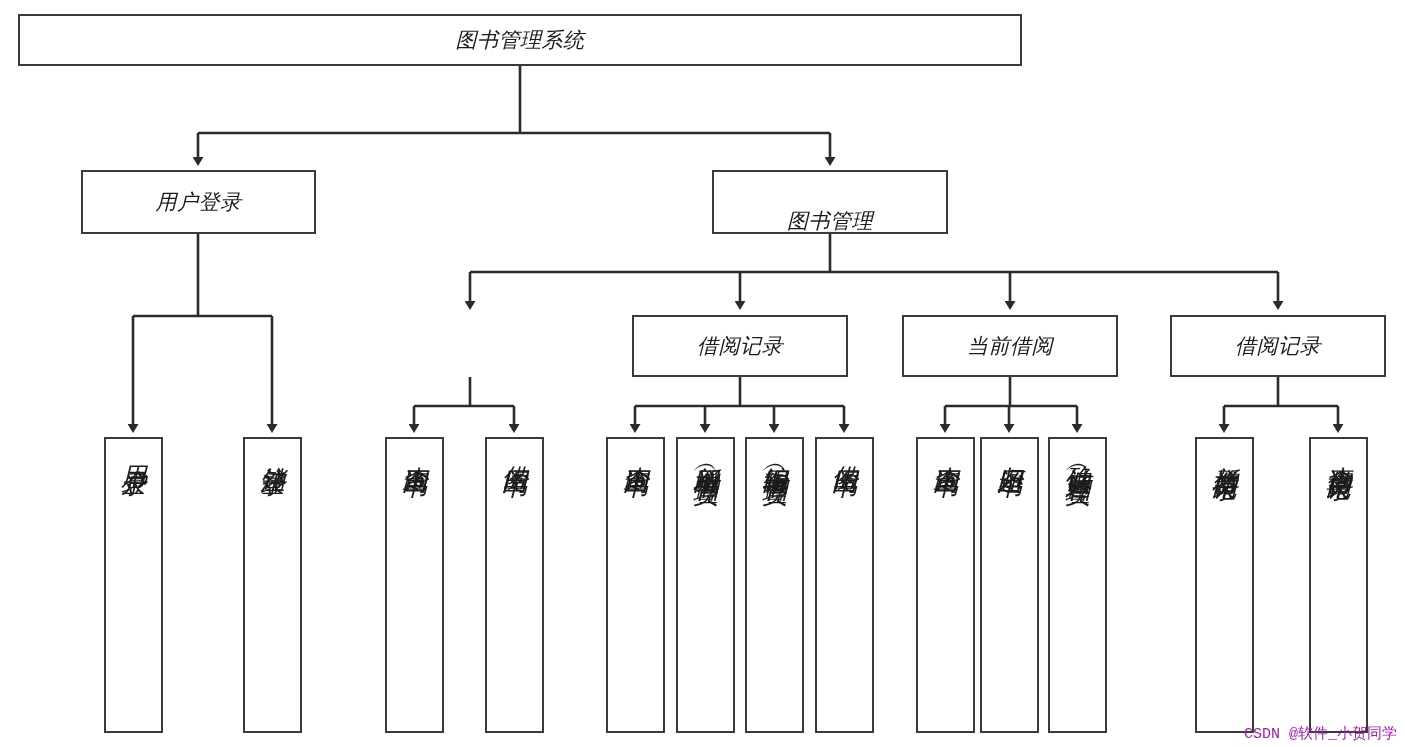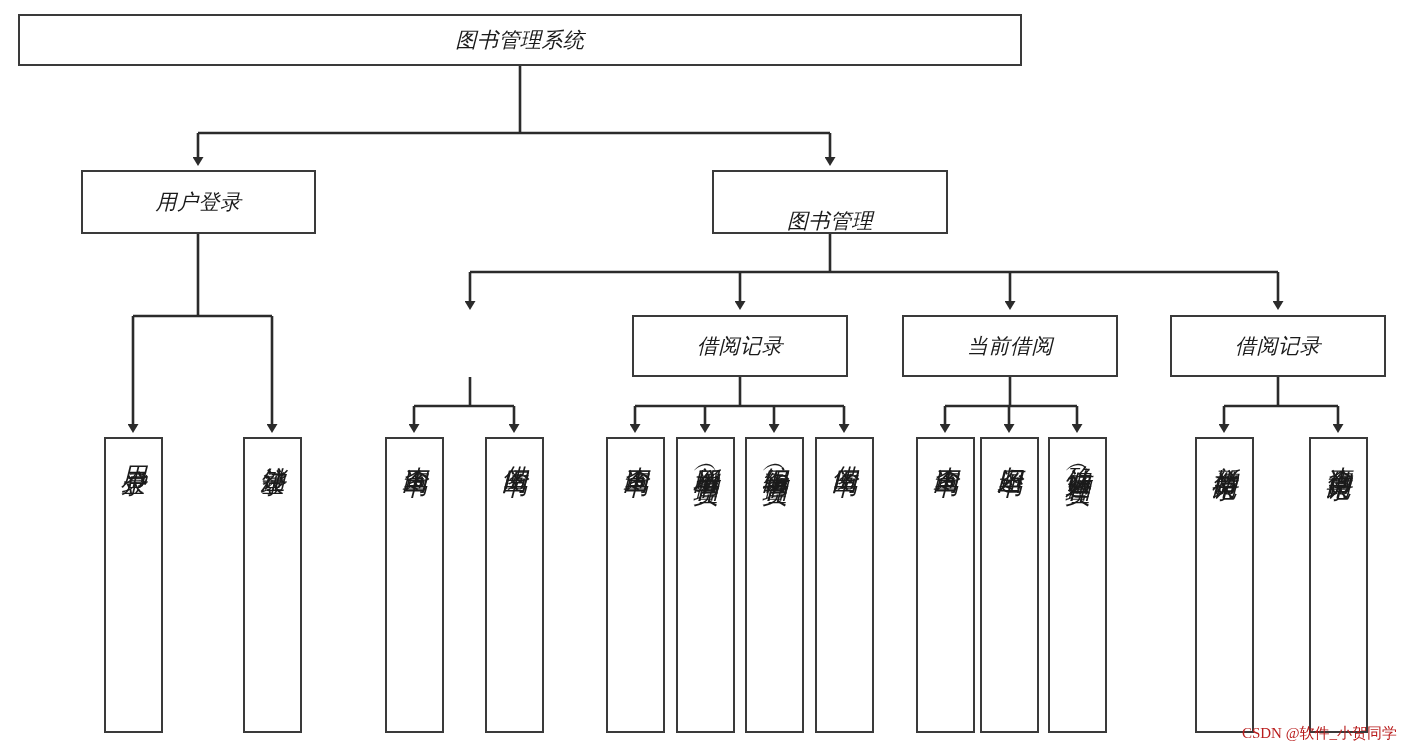--- a/index.html
+++ b/index.html
@@ -57,24 +57,24 @@
     text-orientation: upright;
     font-size: 25px;
     letter-spacing: 2.5px;
     line-height: 1;
   }
   #watermark {
     position: absolute;
     right: 8px;
     bottom: 4px;
     font-size: 15px;
-    color: #b91c1c;
+    color: #a21caf;
     z-index: 5;
     white-space: nowrap;
-    font-family: Liberation Serif, serif;
+    font-family: Liberation Mono, monospace;
   }
 </style>
 </head>
 <body>
 
 <div id="canvas">
 
   <svg id="edges" viewBox="0 0 1405 747" width="1405" height="747" xmlns="http://www.w3.org/2000/svg">
     <defs>
       <marker id="arrow" markerWidth="9" markerHeight="11" refX="1" refY="5.5" orient="auto" markerUnits="userSpaceOnUse">

